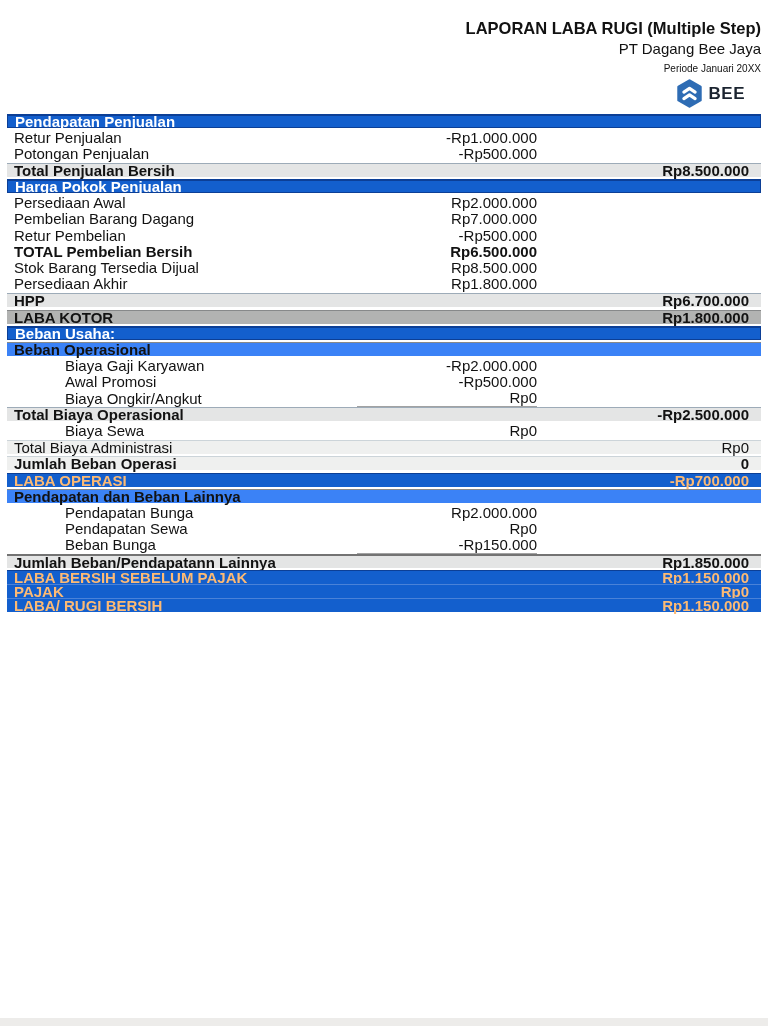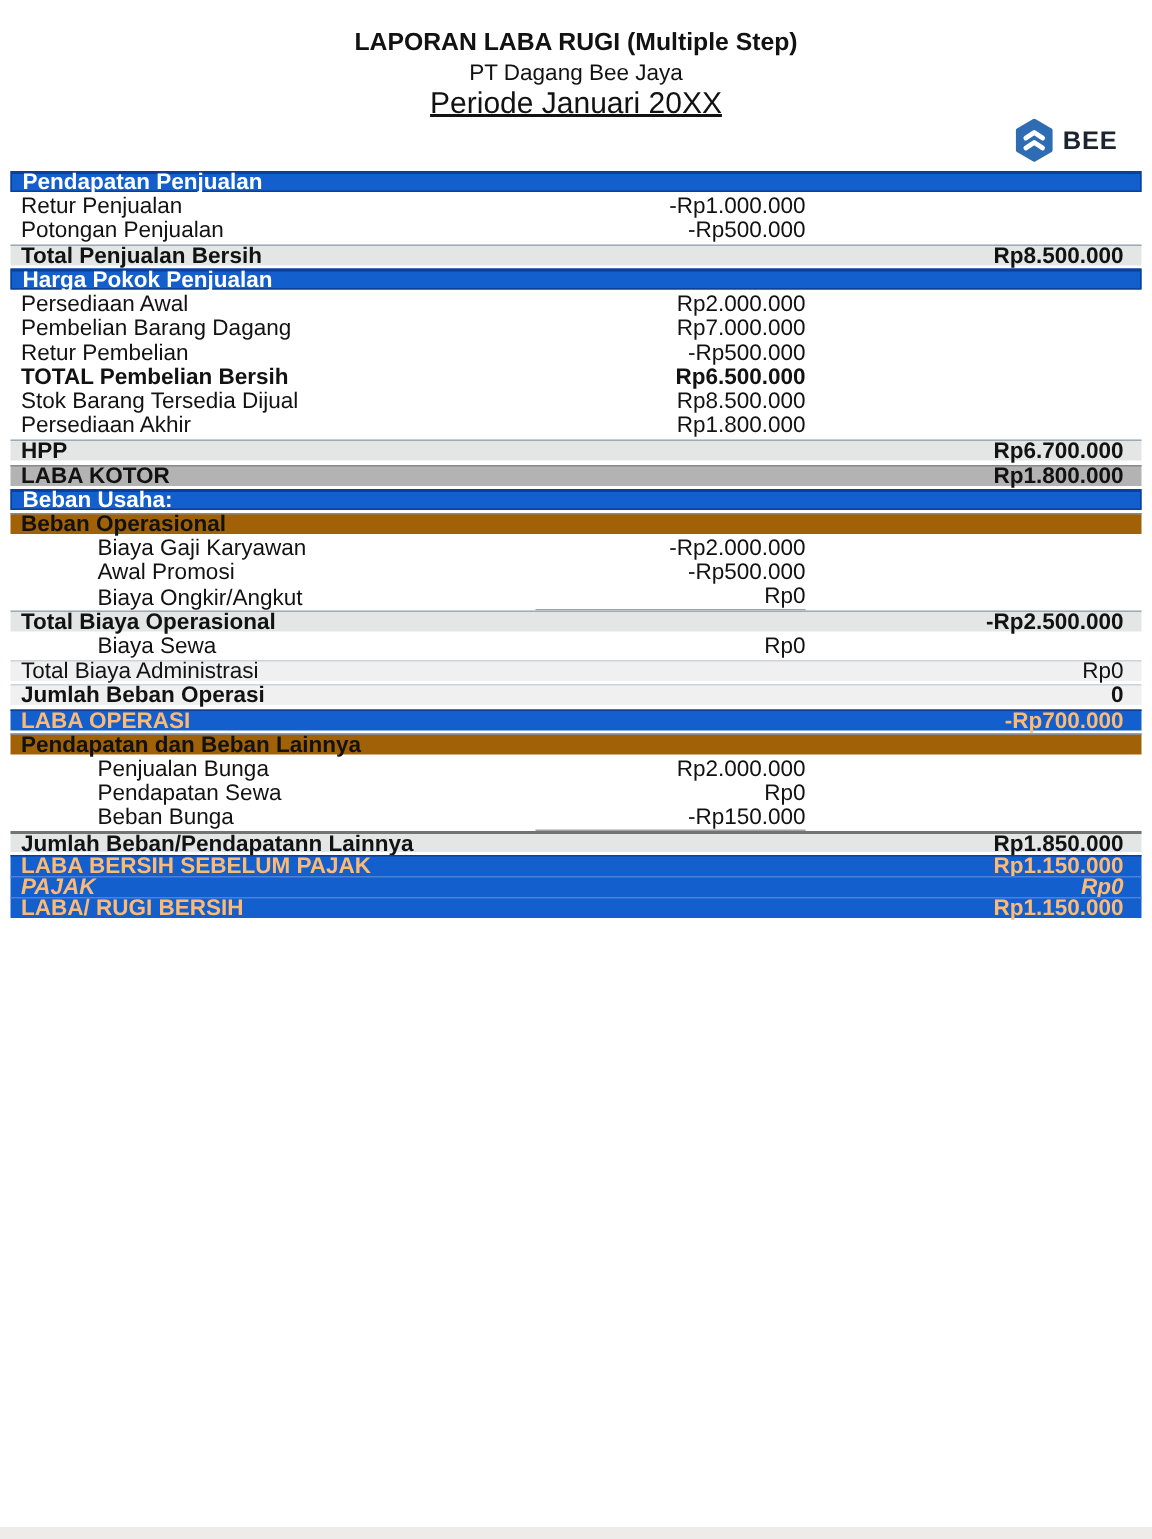--- a/index.html
+++ b/index.html
@@ -4,24 +4,24 @@
 <style>
   html,body{margin:0;padding:0;background:#ffffff;}
   body{
     width:768px;height:1026px;position:relative;overflow:hidden;
     font-family:"Liberation Sans", sans-serif;color:#121212;
     -webkit-font-smoothing:antialiased;
   }
   .page{padding:0 7px;}
 
   
-  .doc-header{position:relative;height:96px;padding-top:18px;text-align:center;}
+  .doc-header{position:relative;height:96px;padding-top:18px;text-align:right;}
   .doc-title{font-size:16.5px;font-weight:700;line-height:21px;}
   .doc-company{font-size:15px;line-height:20px;}
-  .doc-period{font-size:20px;line-height:20px;text-decoration:underline;}
+  .doc-period{font-size:10px;line-height:20px;}
   .brand{position:absolute;right:16px;bottom:6px;display:flex;align-items:center;gap:6px;}
   .brand-text{font-size:17px;font-weight:700;letter-spacing:0.5px;color:#1b2430;}
 
   
   .report{display:flex;flex-direction:column;}
   .row{
     display:flex;align-items:center;box-sizing:border-box;
     height:14px;margin-bottom:2.3px;
     padding:0 12px 0 7px;font-size:15px;background:#ffffff;
   }
@@ -30,31 +30,31 @@
   .row .amt-mid{margin-left:auto;width:180px;text-align:right;white-space:nowrap;}
   .row .sp{width:212px;flex:0 0 auto;}
   .row .amt-right{margin-left:auto;text-align:right;white-space:nowrap;}
   .underline{border-bottom:1px solid #a2a2a2;}
 
   .section-blue{
     background:#135fcd;color:#ffffff;font-weight:700;
     border:1px solid #0c3f96;border-top-width:2px;
   }
   .section-gray{
-    background:#a16207;color:#121212;font-weight:700;
+    background:#3b82f6;color:#121212;font-weight:700;
     border-top:1px solid #87898a;
   }
   .row-blue{background:#135fcd;color:#fdba74;font-weight:700;border-top:1px solid #0c3f96;}
   .total-light{background:#e4e5e5;font-weight:700;border-top:1px solid #9dabb8;}
   .total-lighter{background:#eff0ef;border-top:1px solid #ccd4d9;}
   .total-gray{background:#b2b3b2;font-weight:700;border-top:1px solid #87898a;justify-content:flex-end;}
   .bold{font-weight:700;}
   .blue-top{border-top:2px solid #737373;}
   .grp-start{margin-bottom:0;}
-  .grp-mid{margin-bottom:0;border-top:1px solid #4a82d8;font-style:italic;}
+  .grp-mid{margin-bottom:0;border-top:1px solid #4a82d8;}
   .grp-end{border-top:1px solid #4a82d8;}
 
   .page-bottom-edge{
     position:absolute;left:0;bottom:0;width:768px;height:8px;
     background:#edecea;
   }
 </style>
 </head>
 <body>
 
@@ -199,21 +199,21 @@
       <div class="row row-blue">
     <span class="label">LABA OPERASI</span>
 
     <span class="amt-right">-Rp700.000</span>
   </div>
       <div class="row section-gray">
     <span class="label">Pendapatan dan Beban Lainnya</span>
 
   </div>
       <div class="row">
-    <span class="label indent">Penjualan Bunga</span>
+    <span class="label indent">Pendapatan Bunga</span>
     <span class="amt-mid">Rp2.000.000</span>
     <span class="sp"></span>
 
   </div>
       <div class="row">
     <span class="label indent">Pendapatan Sewa</span>
     <span class="amt-mid">Rp0</span>
     <span class="sp"></span>
 
   </div>

